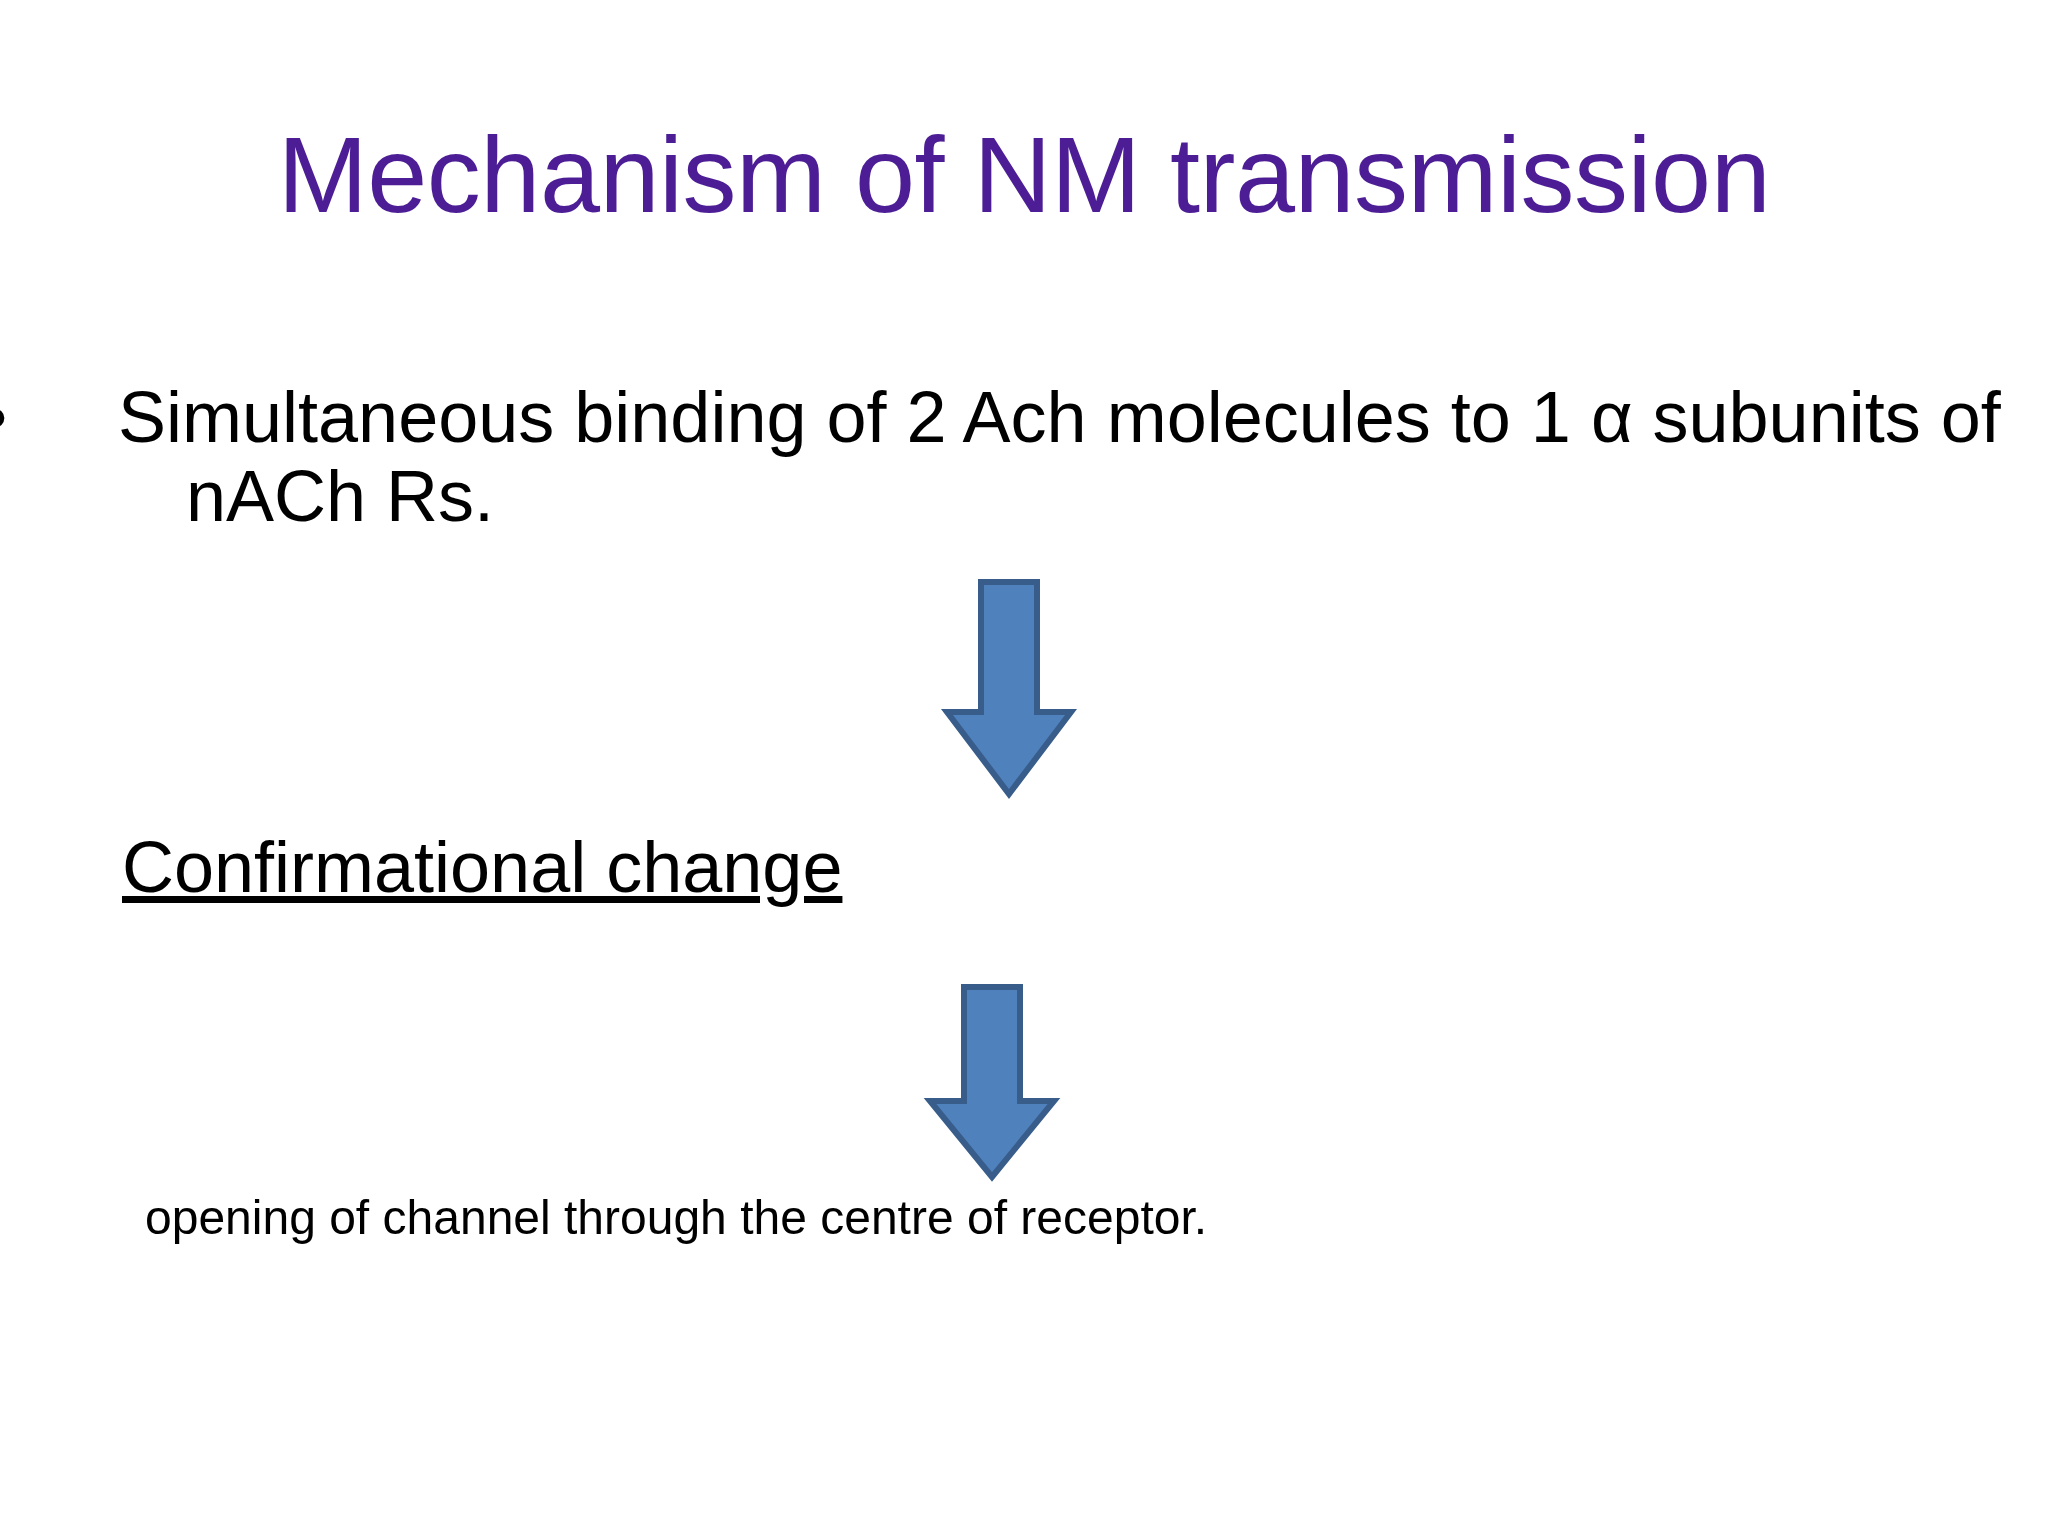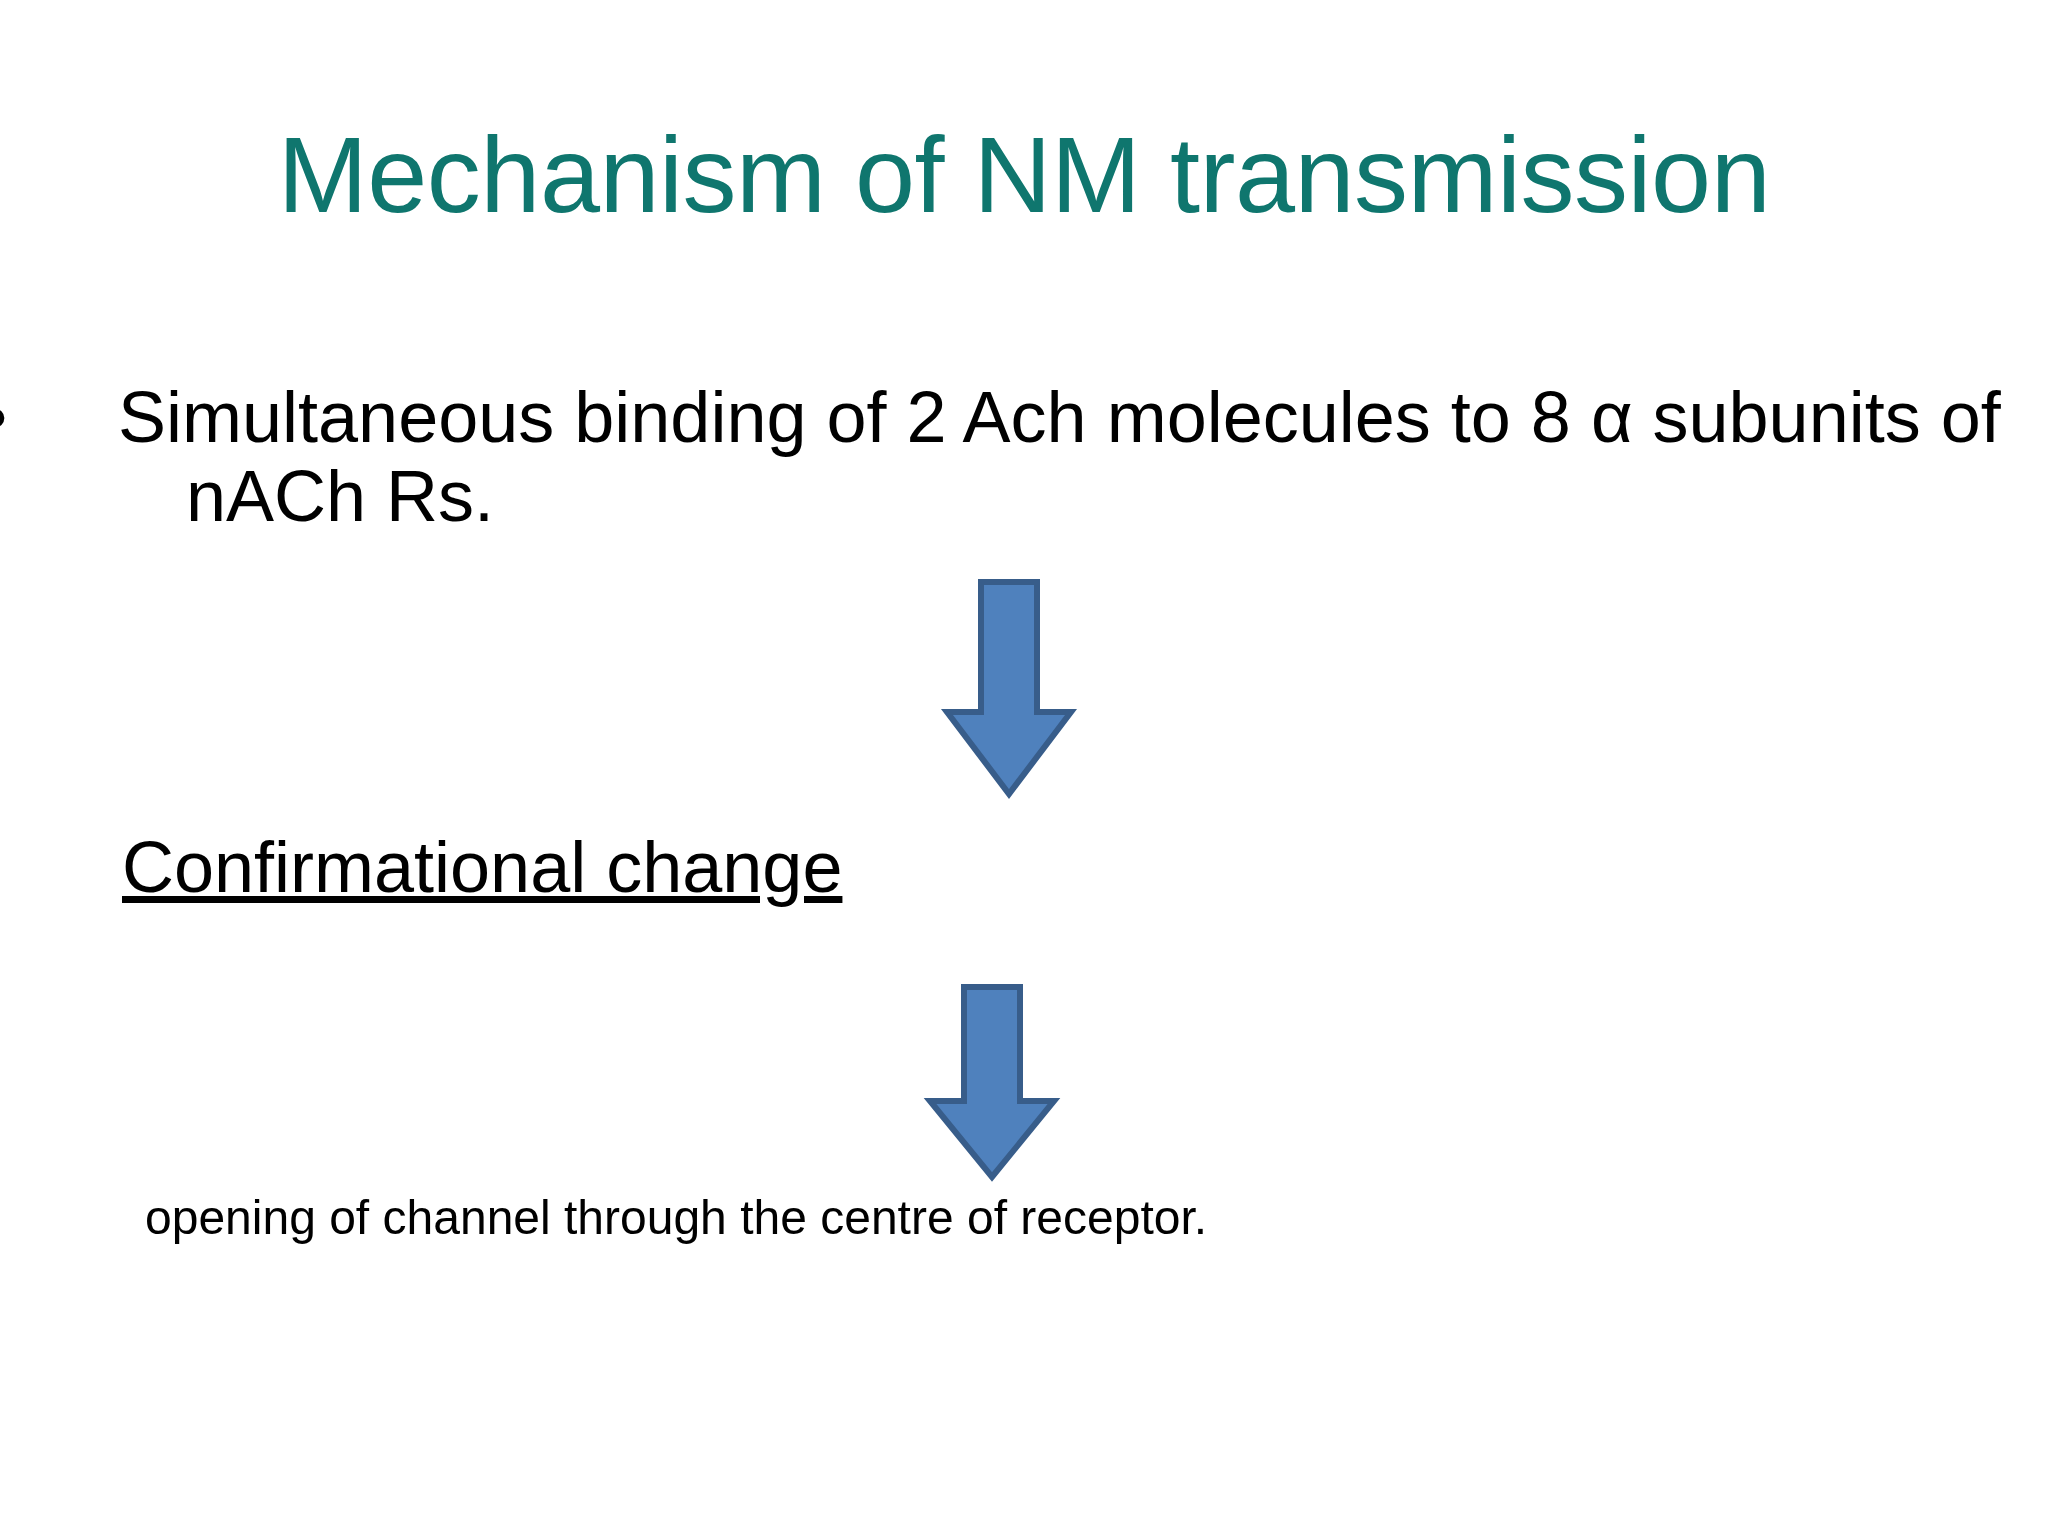--- a/index.html
+++ b/index.html
@@ -25,21 +25,21 @@
   .slide-title {
     position: absolute;
     left: 0;
     top: 118px;
     width: 2048px;
     text-align: center;
     font-size: 108px;
     line-height: 1.05;
     font-weight: 400;
     letter-spacing: -0.5px;
-    color: #0f766e;
+    color: #4c1d95;
     white-space: nowrap;
   }
 
   
   .body-block {
     position: absolute;
     color: #000000;
     font-weight: 400;
   }
 
@@ -105,21 +105,21 @@
   }
 </style>
 </head>
 <body>
 
 <div class="slide">
 
   <div class="slide-title">Mechanism of NM transmission</div>
 
   <div class="body-block bullet-para">
-    <span class="bullet-dot">•</span><span>Simultaneous binding of 2 Ach molecules to 8 α subunits of nACh Rs.</span>
+    <span class="bullet-dot">•</span><span>Simultaneous binding of 2 Ach molecules to 1 α subunits of nACh Rs.</span>
   </div>
 
   <div class="arrow arrow-1">
     <svg viewBox="0 0 128 218" preserveAspectRatio="none">
       <polygon points="36,2 92,2 92,132 126,132 64,214 2,132 36,132" fill="#4F81BD" stroke="#385D8A" stroke-width="6" stroke-linejoin="miter"></polygon>
     </svg>
   </div>
 
   <div class="body-block plain-para-1">Confirmational change</div>
 

